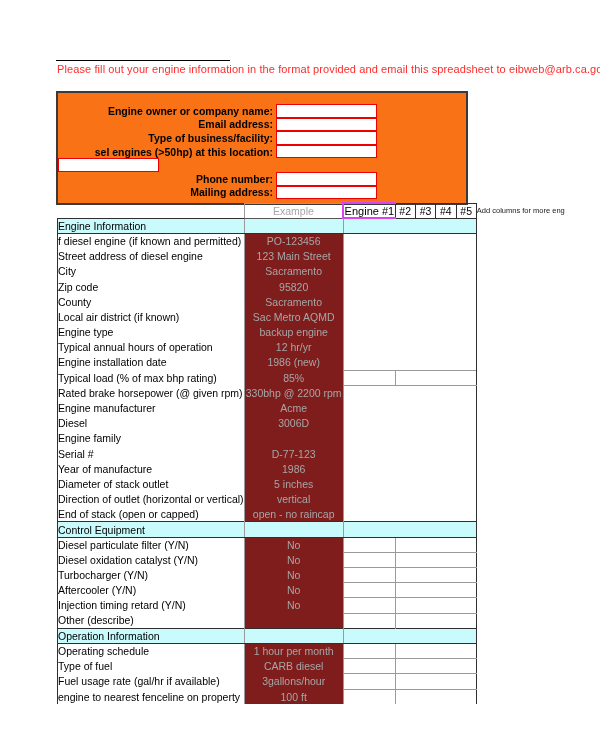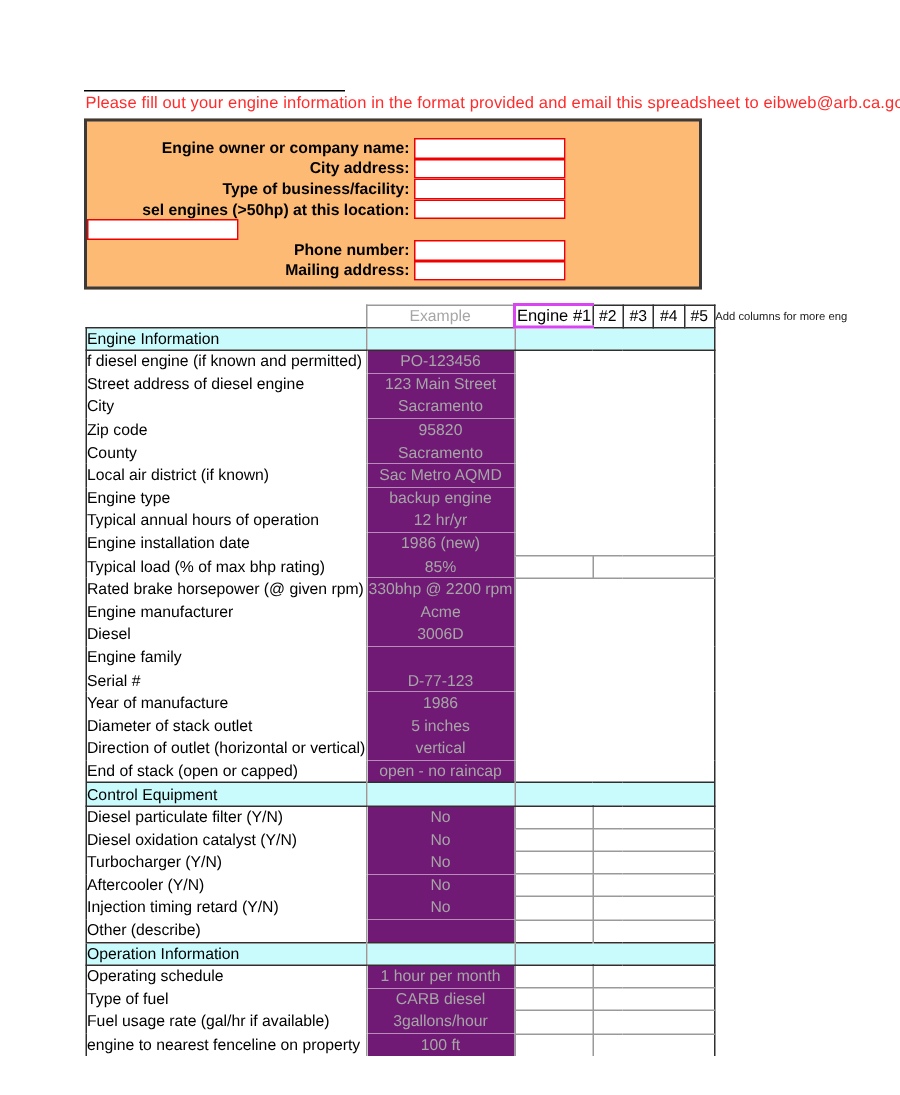--- a/index.html
+++ b/index.html
@@ -36,26 +36,26 @@
     line-height: 13px;
     color: #ff2b2b;
     white-space: nowrap;
     letter-spacing: 0.1px;
   }
 
   
   #contact-box {
     position: absolute;
     left: 56px;
-    top: 79px;
+    top: 91px;
     width: 412px;
     height: 114px;
     border: 2px solid #3a3a3a;
     box-sizing: border-box;
-    background: #fdba74;
+    background: #f97316;
   }
   #contact-rows {
     position: absolute;
     left: 0;
     top: 11px;
     width: 100%;
   }
   .contact-row {
     display: flex;
     align-items: center;
@@ -183,21 +183,21 @@
     border-right: 1px solid #9a9a9a;
     background: #ffffff;
     direction: rtl;
   }
   .lbl > span { direction: ltr; unicode-bidi: embed; }
   .ex {
     text-align: center;
     color: #a6a6a6;
     font-size: 10.5px;
     border-right: 1px solid #9a9a9a;
-    background: #701a75;
+    background: #7f1d1d;
   }
   .cell-blank {
     background: #ffffff;
     border-right: 1px solid #9a9a9a;
   }
   .cell-blank-last {
     background: #ffffff;
     border-right: 1px solid #2f2f2f;
   }
   .hb { border-bottom: 1px solid #9a9a9a; }
@@ -211,21 +211,21 @@
 
 <div id="notice">Please fill out your engine information in the format provided and email this spreadsheet to eibweb@arb.ca.gov</div>
 
 <div id="contact-box">
   <div id="contact-rows">
       <div class="contact-row">
         <div class="contact-label"><span>Engine owner or company name:</span></div>
         <input type="text" class="contact-input" value="" placeholder="" style="">
       </div>
       <div class="contact-row">
-        <div class="contact-label"><span>City address:</span></div>
+        <div class="contact-label"><span>Email address:</span></div>
         <input type="text" class="contact-input" value="" placeholder="" style="">
       </div>
       <div class="contact-row">
         <div class="contact-label"><span>Type of business/facility:</span></div>
         <input type="text" class="contact-input" value="" placeholder="" style="">
       </div>
       <div class="contact-row">
         <div class="contact-label"><span>sel engines (&gt;50hp) at this location:</span></div>
         <input type="text" class="contact-input" value="" placeholder="" style="">
       </div>

